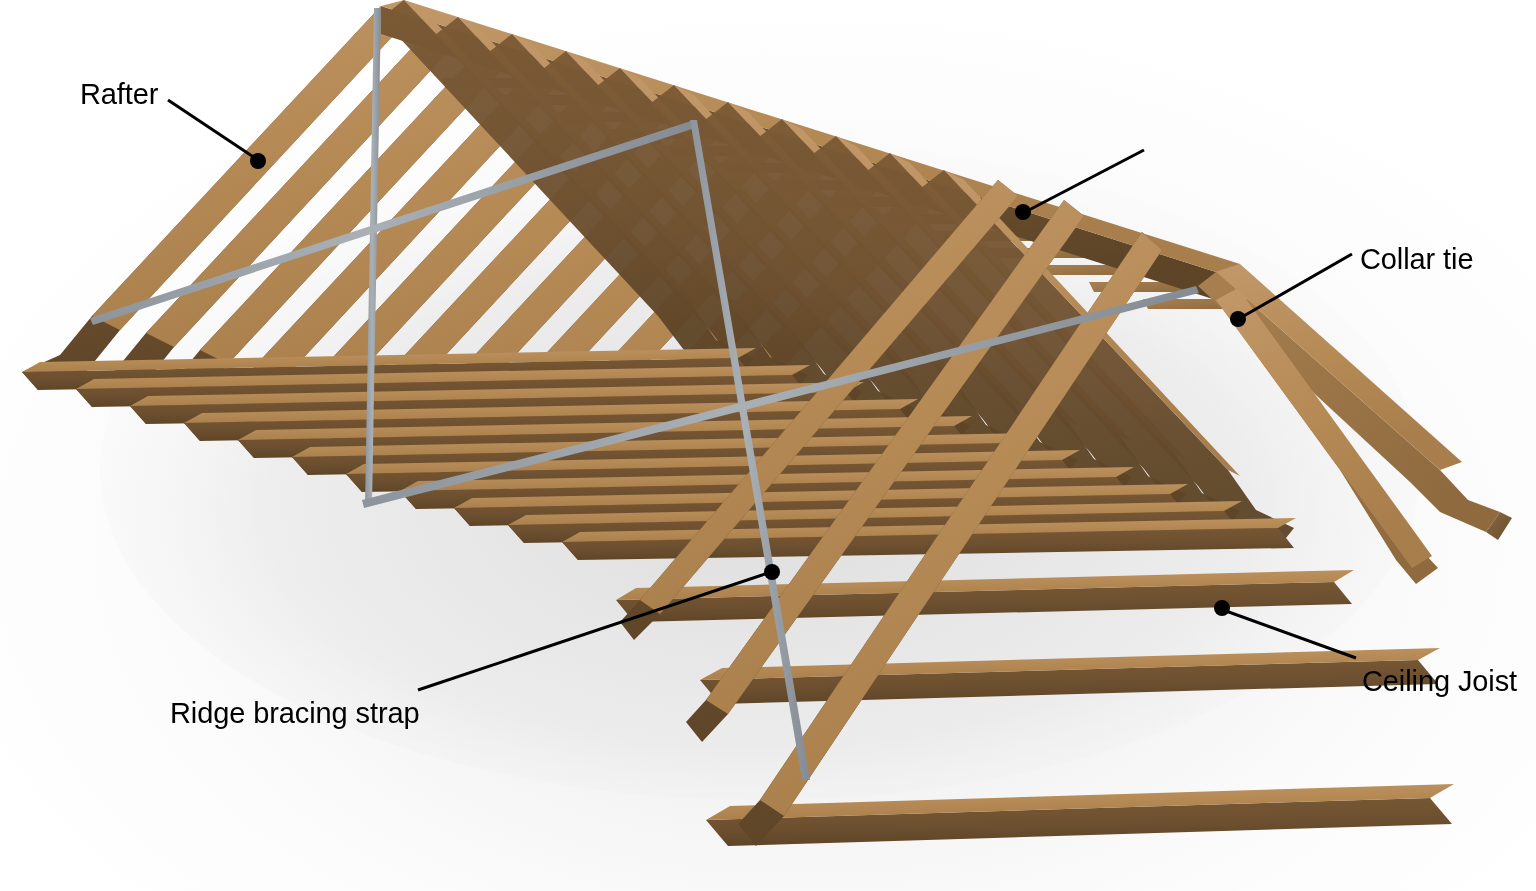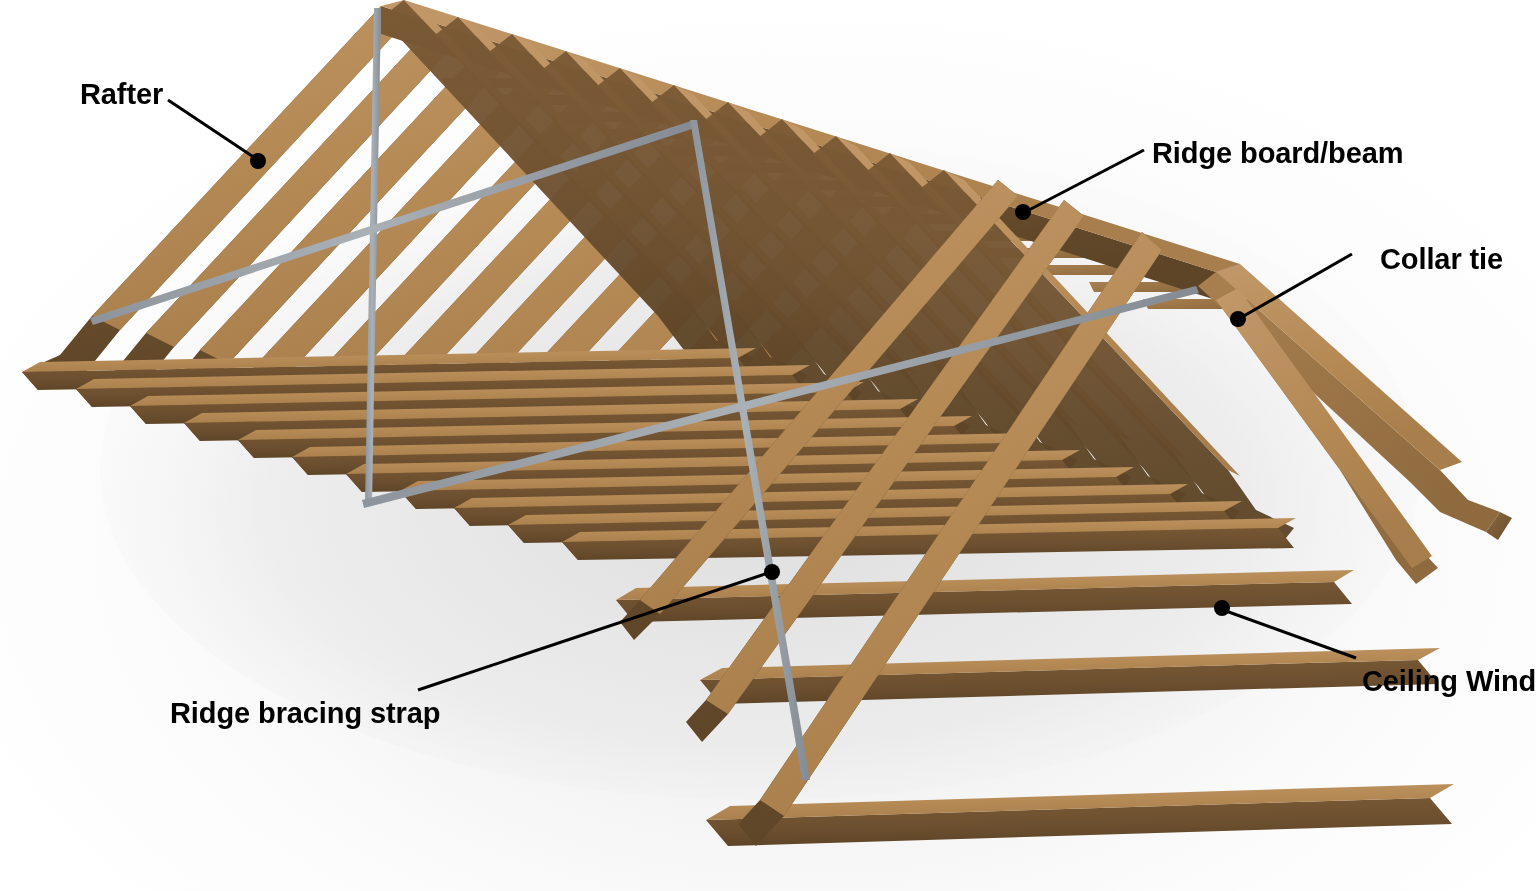--- a/index.html
+++ b/index.html
@@ -5,21 +5,20 @@
   html,body{margin:0;padding:0;}
   body{
     width:1536px;height:891px;overflow:hidden;
     font-family:"Liberation Sans", sans-serif;
     background:#ffffff;
   }
   #stage{position:relative;width:1536px;height:891px;
     background:
       radial-gradient(ellipse 900px 560px at 52% 62%, #e9e9e9 0%, #f2f2f2 38%, #fbfbfb 70%, #ffffff 100%),
       linear-gradient(175deg,#ffffff 0%,#ffffff 30%,#f6f6f6 72%,#fdfdfd 100%);
-    font-weight: bold;
   }
   #scene{position:absolute;left:0;top:0;width:1536px;height:891px;}
   .lbl{
     position:absolute;
     color:#000000;
     font-size:29px;
     line-height:32px;
     white-space:nowrap;
     letter-spacing:-0.1px;
   }
@@ -291,21 +290,20 @@
       <circle cx="258" cy="161" r="8"></circle>
       <circle cx="1023" cy="212" r="8"></circle>
       <circle cx="1238" cy="319" r="8"></circle>
       <circle cx="1222" cy="608" r="8"></circle>
       <circle cx="772" cy="572" r="8"></circle>
     </g>
   </svg>
 
   <div class="lbl" style="left:80px;  top:78px;">Rafter</div>
 
-  <div class="lbl" style="left:1152px;top:137px;">Ridge board/beam</div>
-
-  <div class="lbl" style="left:1360px;top:243px;margin-left:20px;">Collar tie</div>
-
-  <div class="lbl" style="left:1362px;top:665px;">Ceiling Wind</div>
+
+  <div class="lbl" style="left:1360px;top:243px;">Collar tie</div>
+
+  <div class="lbl" style="left:1362px;top:665px;">Ceiling Joist</div>
 
   <div class="lbl" style="left:170px; top:697px;">Ridge bracing strap</div>
 
 </div>
 
 </body></html>

